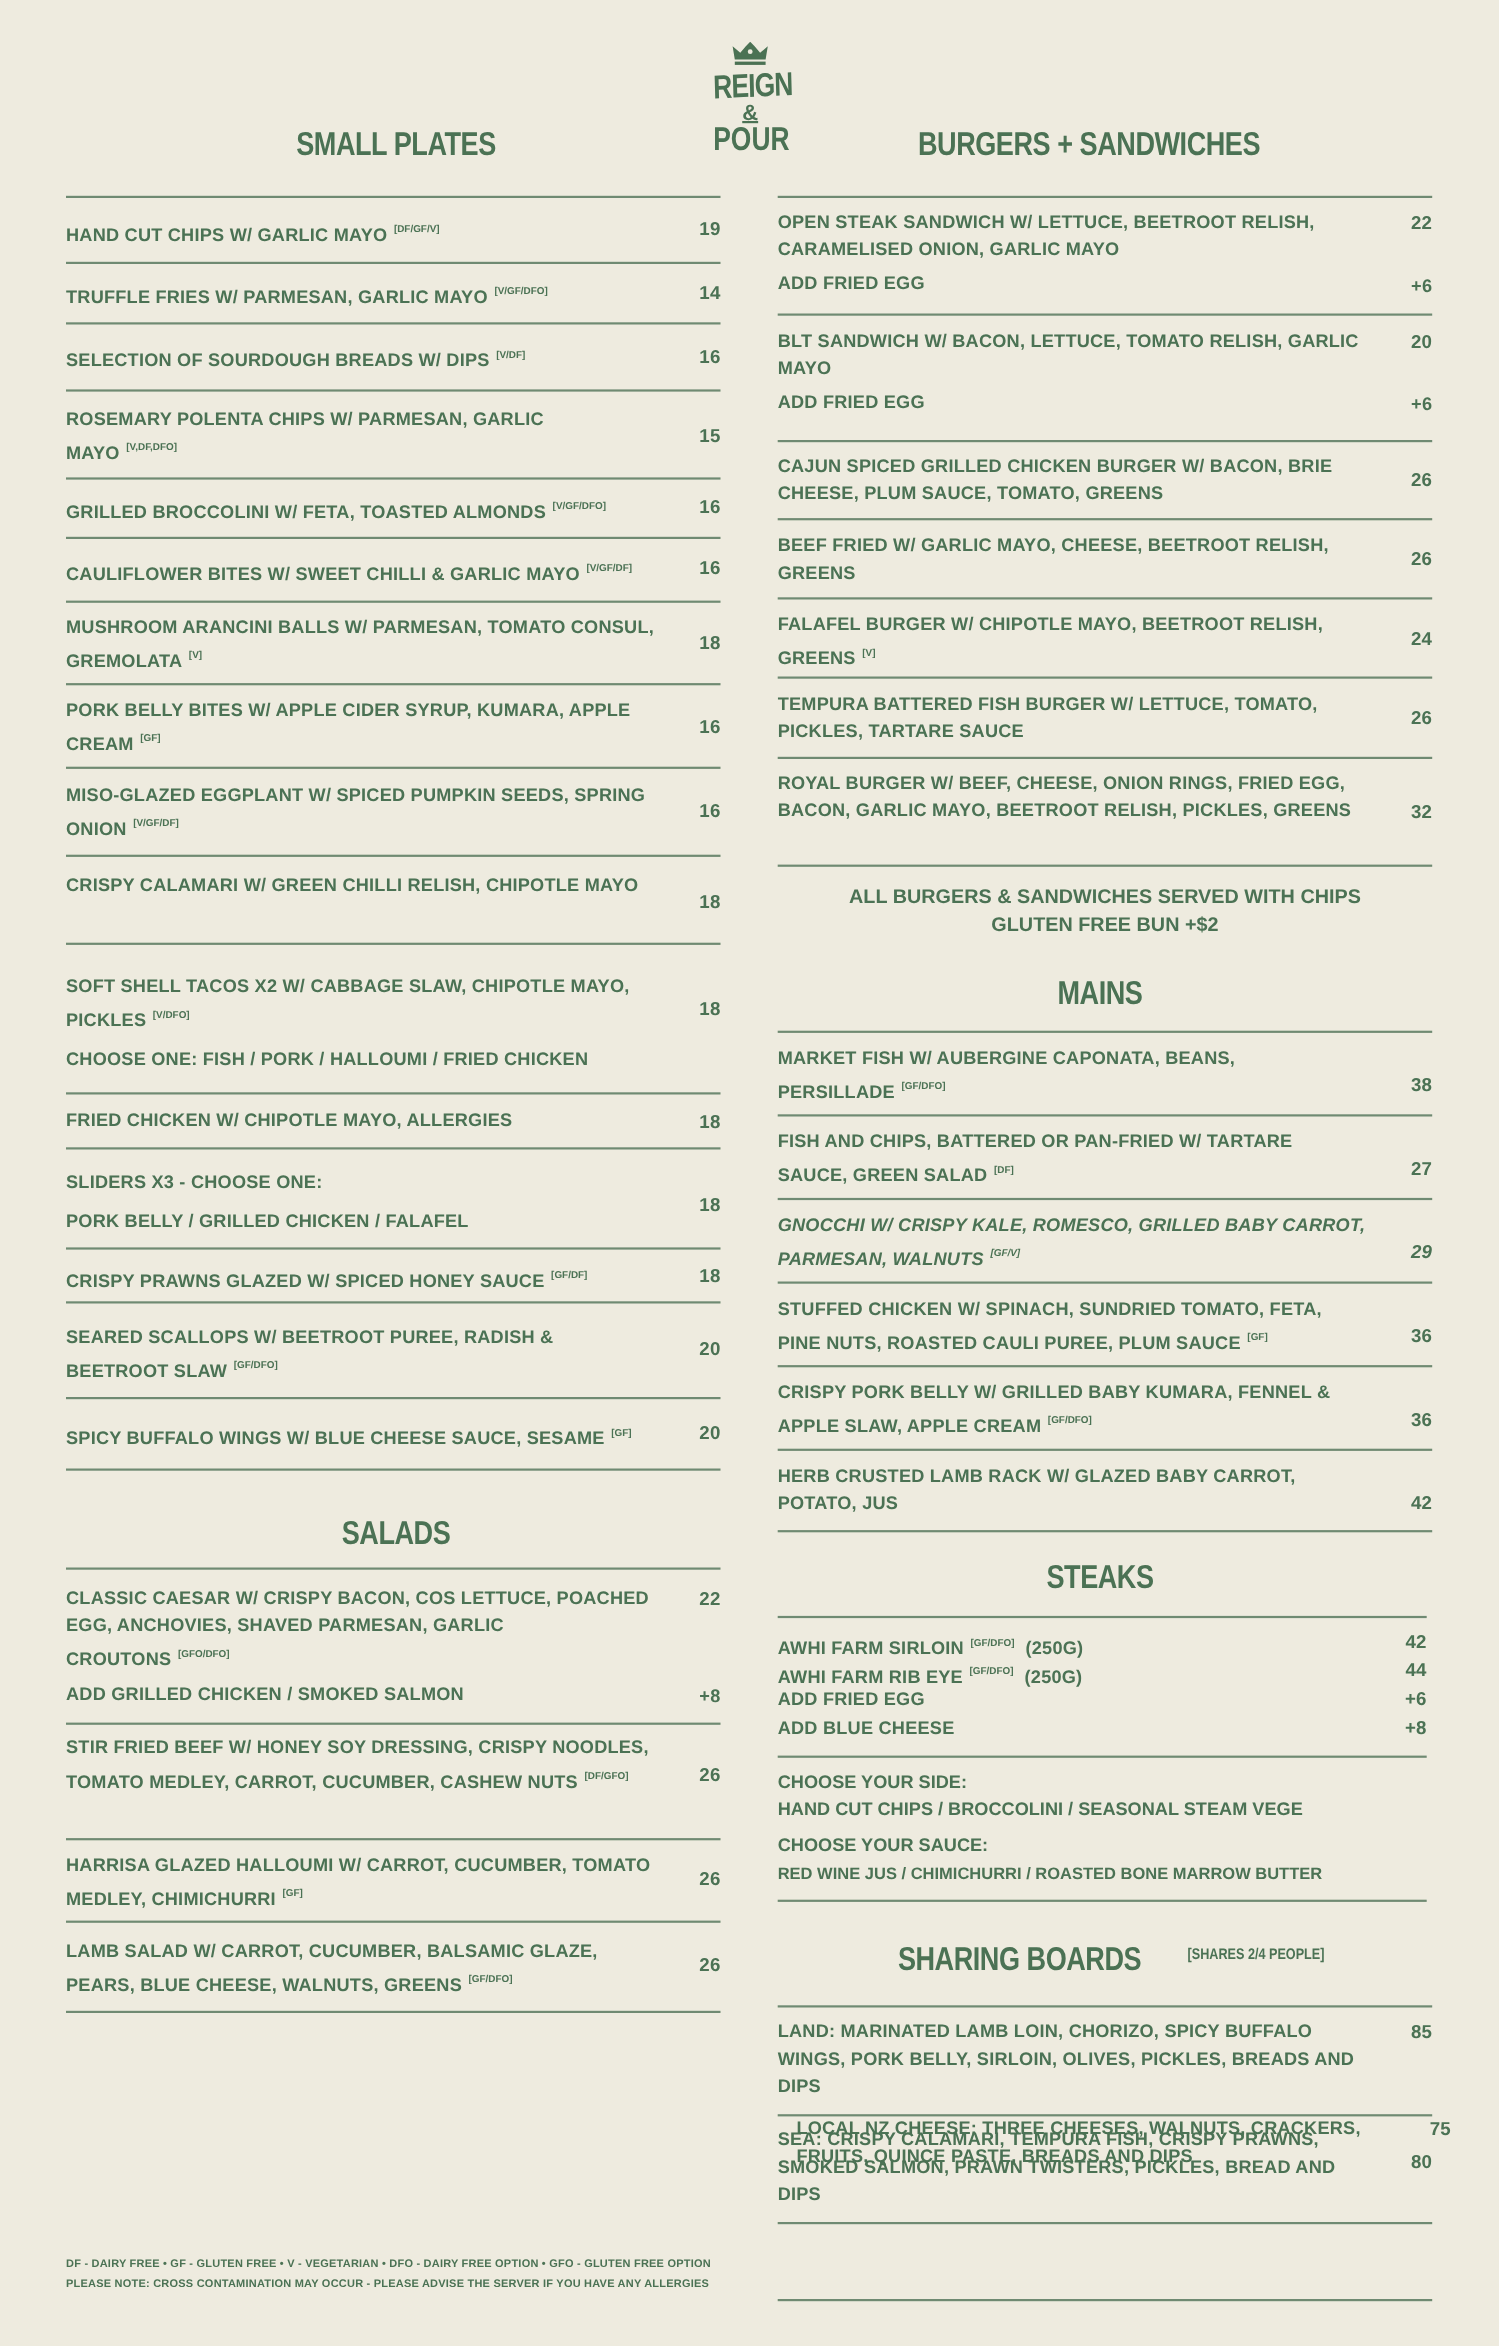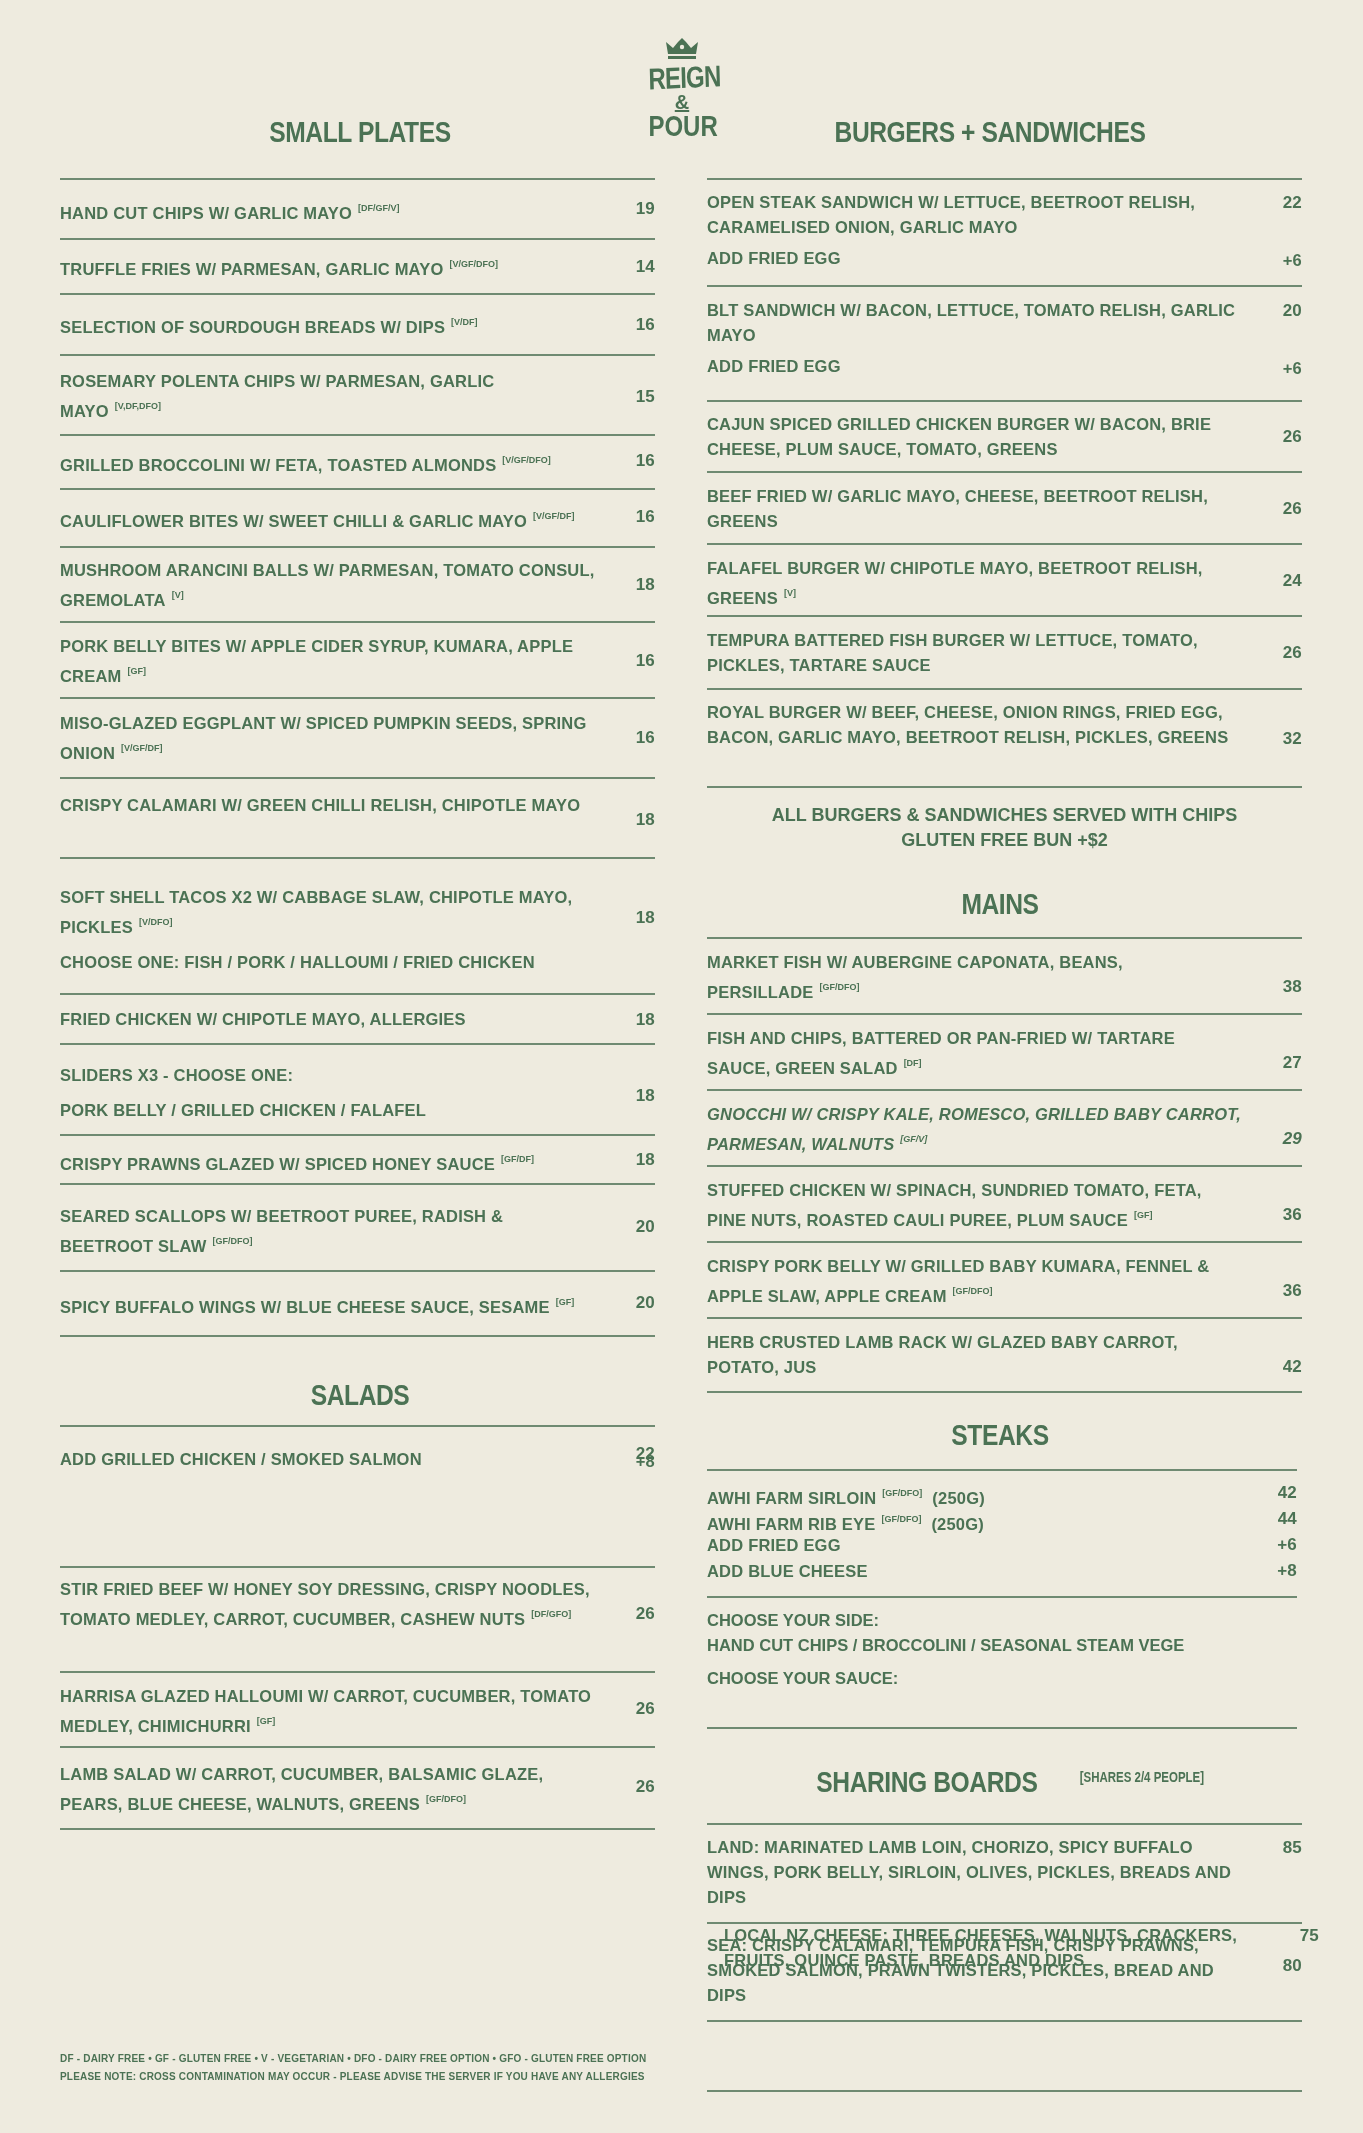--- a/index.html
+++ b/index.html
@@ -69,20 +69,21 @@
 <div id="mn"></div>
 
 <div class="abs heading" style="left:850px; top:1418px; width:300px;">STEAKS</div>
 <div class="rule" style="left:707px; top:1469px; width:590px;"></div>
 <div id="stk"></div>
 <div class="rule" style="left:707px; top:1596px; width:590px;"></div>
 <div class="abs" style="left:707px; top:1608px; font-size:16.5px; line-height:25px;">
   <div>CHOOSE YOUR SIDE:</div>
   <div>HAND CUT CHIPS / BROCCOLINI / SEASONAL STEAM VEGE</div>
   <div style="margin-top:8px;">CHOOSE YOUR SAUCE:</div>
+  <div style="font-size:15px;">RED WINE JUS / CHIMICHURRI / ROASTED BONE MARROW BUTTER</div>
 </div>
 <div class="rule" style="left:707px; top:1727px; width:590px;"></div>
 
 <div class="abs" style="left:707px; top:1765px; width:595px; text-align:center;">
   <span class="heading" style="display:inline-block;">SHARING BOARDS</span>
   <span style="display:inline-block; font-size:14px; transform:scaleX(0.82); vertical-align:10px;">[SHARES 2/4 PEOPLE]</span>
 </div>
 <div class="rule" style="left:707px; top:1823px; width:595px;"></div>
 <div id="sh"></div>
 
@@ -162,20 +163,21 @@
     <span class="name">SEARED SCALLOPS W/ BEETROOT PUREE, RADISH &amp; BEETROOT SLAW<sup class="tag">[GF/DFO]</sup></span>
     <span class="price" style="top:10px;">20</span>
   </div>
 <div class="rule" style="left:60px;top:1270px;width:595px;"></div>
 <div class="item" style="left:60px;top:1290px;width:595px;">
     <span class="name">SPICY BUFFALO WINGS W/  BLUE CHEESE SAUCE, SESAME<sup class="tag">[GF]</sup></span>
     <span class="price" style="top:0px;">20</span>
   </div>
 <div class="rule" style="left:60px;top:1335px;width:595px;"></div>
 <div class="item" style="left:60px;top:1441px;width:595px;">
+    <span class="name">CLASSIC CAESAR W/ CRISPY BACON, COS LETTUCE, POACHED EGG, ANCHOVIES, SHAVED PARMESAN, GARLIC CROUTONS<sup class="tag">[GFO/DFO]</sup></span>
     <span class="price" style="top:0px;">22</span>
     <div style="position:relative;margin-top:6px;"><span>ADD GRILLED CHICKEN / SMOKED SALMON</span><span style="position:absolute;right:0;top:2px;">+8</span></div>
   </div>
 <div class="rule" style="left:60px;top:1566px;width:595px;"></div>
 <div class="item" style="left:60px;top:1577px;width:595px;">
     <span class="name">STIR FRIED BEEF W/ HONEY SOY DRESSING, CRISPY NOODLES, TOMATO MEDLEY, CARROT, CUCUMBER, CASHEW NUTS<sup class="tag">[DF/GFO]</sup></span>
     <span class="price" style="top:24px;">26</span>
   </div>
 <div class="rule" style="left:60px;top:1671px;width:595px;"></div>
 <div class="item" style="left:60px;top:1684px;width:595px;">

